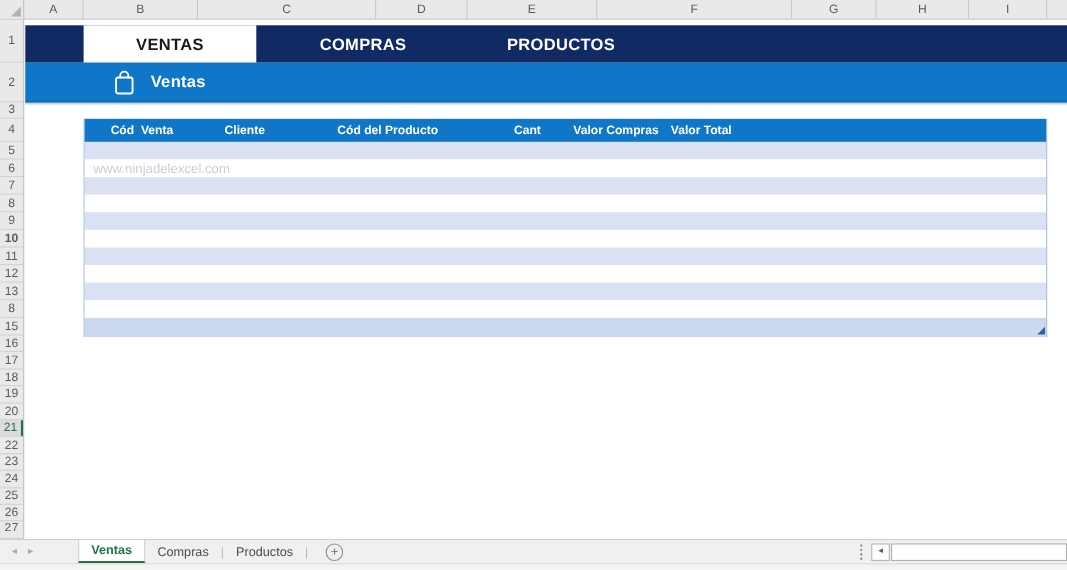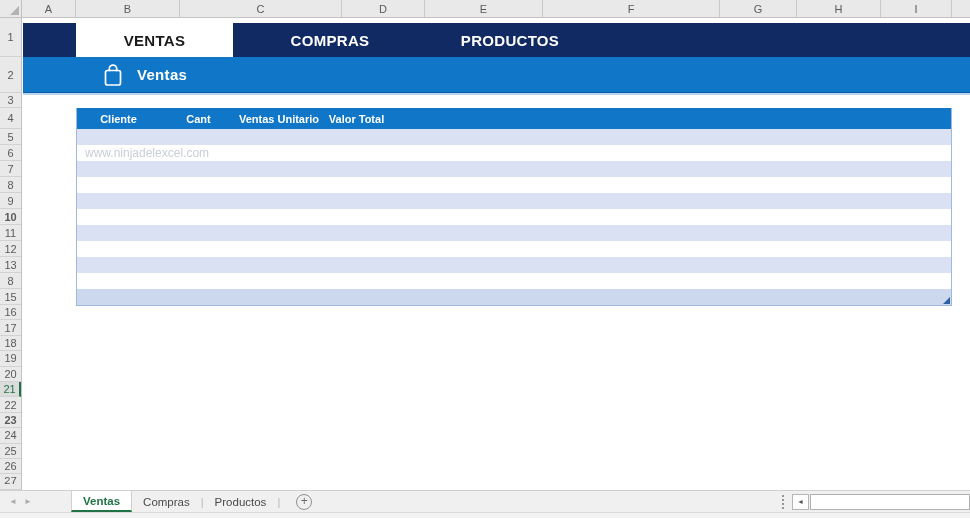--- a/index.html
+++ b/index.html
@@ -116,21 +116,21 @@
       <div class="row-cell" style="height: 16px;">13</div>
       <div class="row-cell" style="height: 16px;">8</div>
       <div class="row-cell" style="height: 16px;">15</div>
       <div class="row-cell" style="height: 15.4px;">16</div>
       <div class="row-cell" style="height: 15.4px;">17</div>
       <div class="row-cell" style="height: 15.4px;">18</div>
       <div class="row-cell" style="height: 15.4px;">19</div>
       <div class="row-cell" style="height: 15.4px;">20</div>
       <div class="row-cell active" style="height: 15.4px;">21</div>
       <div class="row-cell" style="height: 15.4px;">22</div>
-      <div class="row-cell" style="height: 15.4px; font-weight: bold;">23</div>
+      <div class="row-cell" style="height: 15.4px;">23</div>
       <div class="row-cell" style="height: 15.4px;">24</div>
       <div class="row-cell" style="height: 15.4px;">25</div>
       <div class="row-cell" style="height: 15.4px;">26</div>
       <div class="row-cell" style="height: 15.4px; font-family: Liberation Mono, monospace;">27</div>
     </div>
 
   <div class="sheet">
 
     <div class="navy-bar">
       <div class="nav-tab-active">VENTAS</div>
@@ -141,23 +141,25 @@
     <div class="title-bar">
       <svg class="bag-icon" viewBox="0 0 20 24" fill="none">
         <rect x="2.5" y="7.5" width="15" height="14.5" rx="2" stroke="#ffffff" stroke-width="1.7"></rect>
         <path d="M6.3 7.5 V5.8 a3.7 3.7 0 0 1 7.4 0 V7.5" stroke="#ffffff" stroke-width="1.7" stroke-linecap="round"></path>
       </svg>
       <div class="title-text">Ventas</div>
     </div>
 
     <div class="xl-table">
       <div class="thead" id="tableHead">
+          <div class="th" style="width: 104px;">Cód  Venta</div>
           <div class="th" style="width: 83px;">Cliente</div>
+          <div class="th" style="width: 177px;">Cód del Producto</div>
           <div class="th" style="width: 77px;">Cant</div>
-          <div class="th" style="width: 84px;">Ventas Unitario</div>
+          <div class="th" style="width: 84px;">Valor Compras</div>
           <div class="th" style="width: 71px;">Valor Total</div>
         </div>
       <div id="tableBody">
           <div class="trow stripe"></div>
           <div class="trow plain">
             <span class="watermark">www.ninjadelexcel.com</span>
           </div>
           <div class="trow stripe"></div>
           <div class="trow plain"></div>
           <div class="trow stripe"></div>

